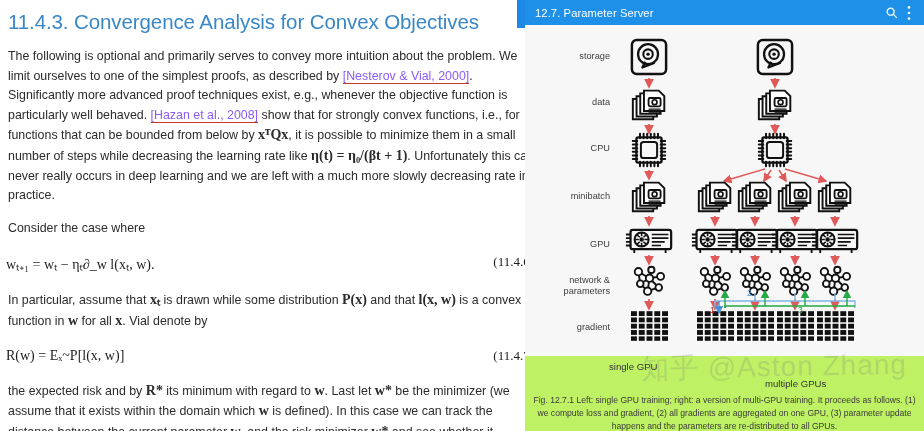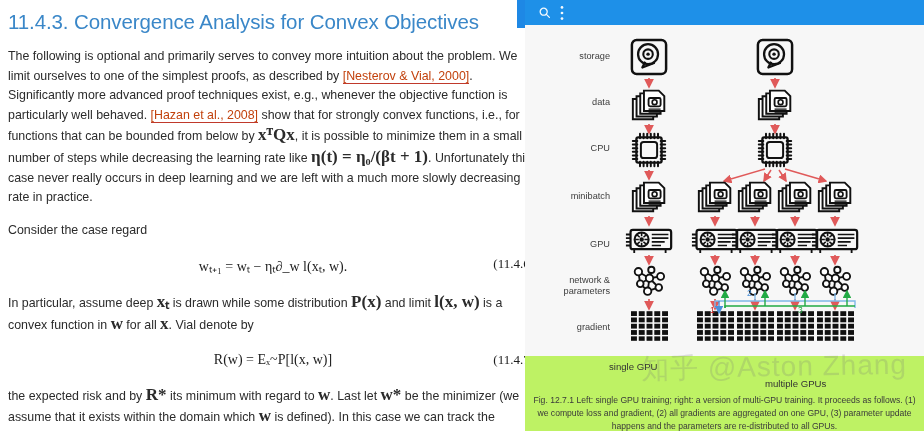--- a/index.html
+++ b/index.html
@@ -30,37 +30,36 @@
   }
   .doc-p{
     color:#2b2b2b;
     font-size:12.4px;
     line-height:19.6px;
     margin:0 0 13px 2px;
     width:534px;
     text-align:left;
   }
   .cite{
-    color:#c2410c;
+    color:#8b5cf6;
     border-bottom:1px solid #c0392b;
     text-decoration:none;
   }
-  .mathb{font-family:"Liberation Serif", serif;font-weight:bold;font-size:17px;font-style:normal;}
+  .mathb{font-family:"Liberation Serif", serif;font-weight:bold;font-size:14px;font-style:normal;}
 
   
   .eq-row{
     position:relative;
     margin:0 0 14px 0;
     width:534px;
     font-family:"Liberation Serif", serif;
     font-size:14px;
     color:#1d1d1d;
   }
   .eq-body{
-    text-align:center;
     padding:3px 0 3px 0;
   }
   .eq-tag{
     position:absolute;right:6px;top:3px;
     font-family:"Liberation Serif", serif;
     font-size:13px;color:#1d1d1d;
   }
   .eq-line{white-space:nowrap;}
 
   
@@ -143,46 +142,47 @@
 <div id="root">
 
   <div class="doc-pane">
     <div class="blue-sliver"></div>
     <div class="doc-inner">
 
       <div class="doc-title">11.4.3. Convergence Analysis for Convex Objectives</div>
 
       <p class="doc-p"><span>The following is optional and primarily serves to convey more intuition about the problem. We limit ourselves to one of the simplest proofs, as described by </span><a class="cite">[Nesterov &amp; Vial, 2000]</a><span>. Significantly more advanced proof techniques exist, e.g., whenever the objective function is particularly well behaved. </span><a class="cite">[Hazan et al., 2008]</a><span> show that for strongly convex functions, i.e., for functions that can be bounded from below by </span><span class="mathb">xᵀQx</span><span>, it is possible to minimize them in a small number of steps while decreasing the learning rate like </span><span class="mathb">η(t) = η₀/(βt + 1)</span><span>. Unfortunately this case never really occurs in deep learning and we are left with a much more slowly decreasing rate in practice.</span></p>
 
-      <p class="doc-p"><span>Consider the case regard</span></p>
+      <p class="doc-p"><span>Consider the case where</span></p>
 
       <div class="eq-row">
         <div class="eq-body">
             <div class="eq-line">wₜ₊₁ = wₜ − ηₜ∂_w l(xₜ, w).</div>
           </div>
         <span class="eq-tag">(11.4.6)</span>
       </div>
 
-      <p class="doc-p"><span>In particular, assume deep </span><span class="mathb">xₜ</span><span> is drawn while some distribution </span><span class="mathb">P(x)</span><span> and limit </span><span class="mathb">l(x, w)</span><span> is a convex function in </span><span class="mathb">w</span><span> for all </span><span class="mathb">x</span><span>. Vial denote by</span></p>
+      <p class="doc-p"><span>In particular, assume that </span><span class="mathb">xₜ</span><span> is drawn while some distribution </span><span class="mathb">P(x)</span><span> and that </span><span class="mathb">l(x, w)</span><span> is a convex function in </span><span class="mathb">w</span><span> for all </span><span class="mathb">x</span><span>. Vial denote by</span></p>
 
       <div class="eq-row">
         <div class="eq-body">
             <div class="eq-line">R(w) = Eₓ~P[l(x, w)]</div>
           </div>
         <span class="eq-tag">(11.4.7)</span>
       </div>
 
       <p class="doc-p"><span>the expected risk and by </span><span class="mathb">R*</span><span> its minimum with regard to </span><span class="mathb">w</span><span>. Last let </span><span class="mathb">w*</span><span> be the minimizer (we assume that it exists within the domain which </span><span class="mathb">w</span><span> is defined). In this case we can track the distance between the current parameter </span><span class="mathb">wₜ</span><span> and the risk minimizer </span><span class="mathb">w*</span><span> and see whether it improves over time:</span></p>
 
     </div>
   </div>
 
   <div class="fig-pane">
 
     <div class="fig-header">
+      <span class="fig-header-title">12.7. Parameter Server</span>
       <span class="hdr-icon">
         <svg width="13" height="13" viewBox="0 0 24 24" fill="none" stroke="#ffffff" stroke-width="2.4" stroke-linecap="round">
           <circle cx="10.5" cy="10.5" r="6.5"></circle>
           <line x1="15.5" y1="15.5" x2="21" y2="21"></line>
         </svg>
       </span>
       <span class="hdr-icon">
         <svg width="6" height="16" viewBox="0 0 6 20" fill="#ffffff">
           <circle cx="3" cy="3" r="1.7"></circle>
           <circle cx="3" cy="10" r="1.7"></circle>

